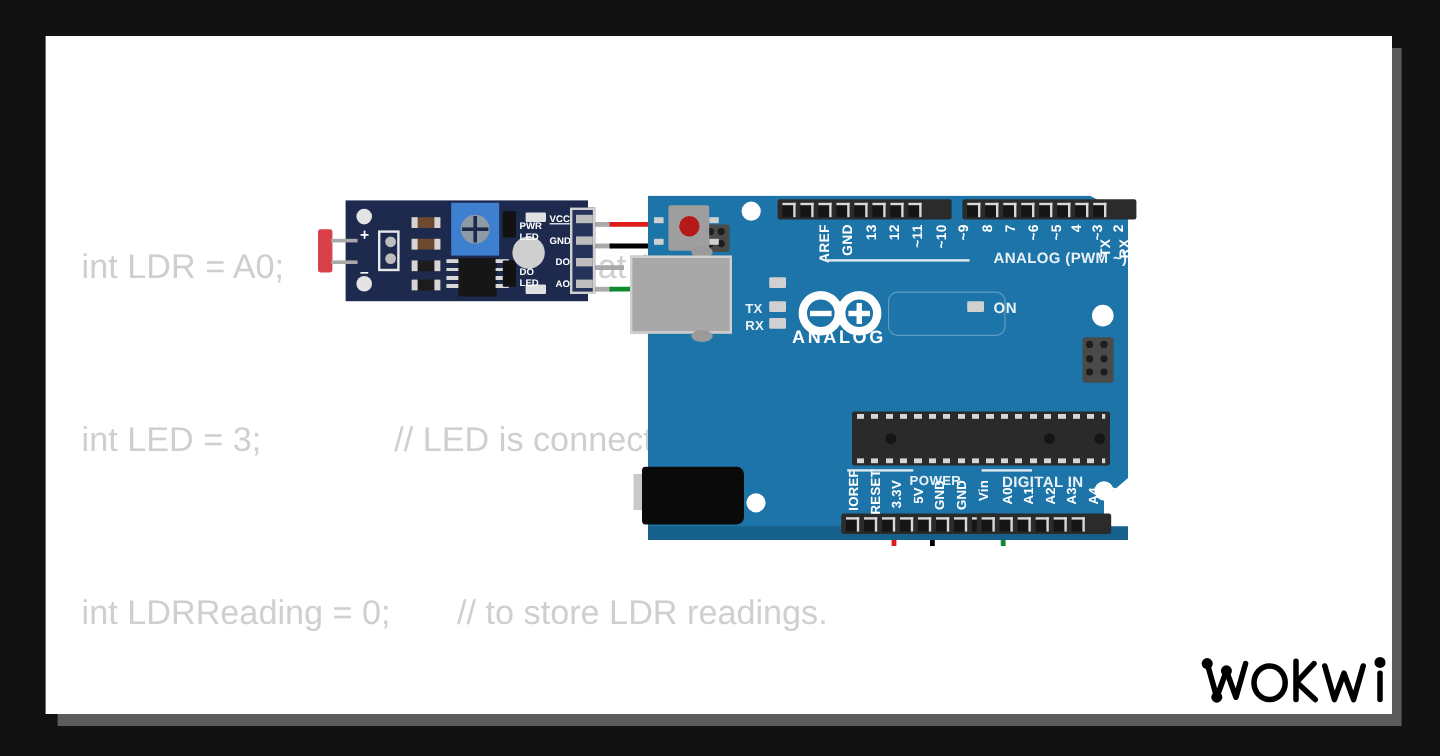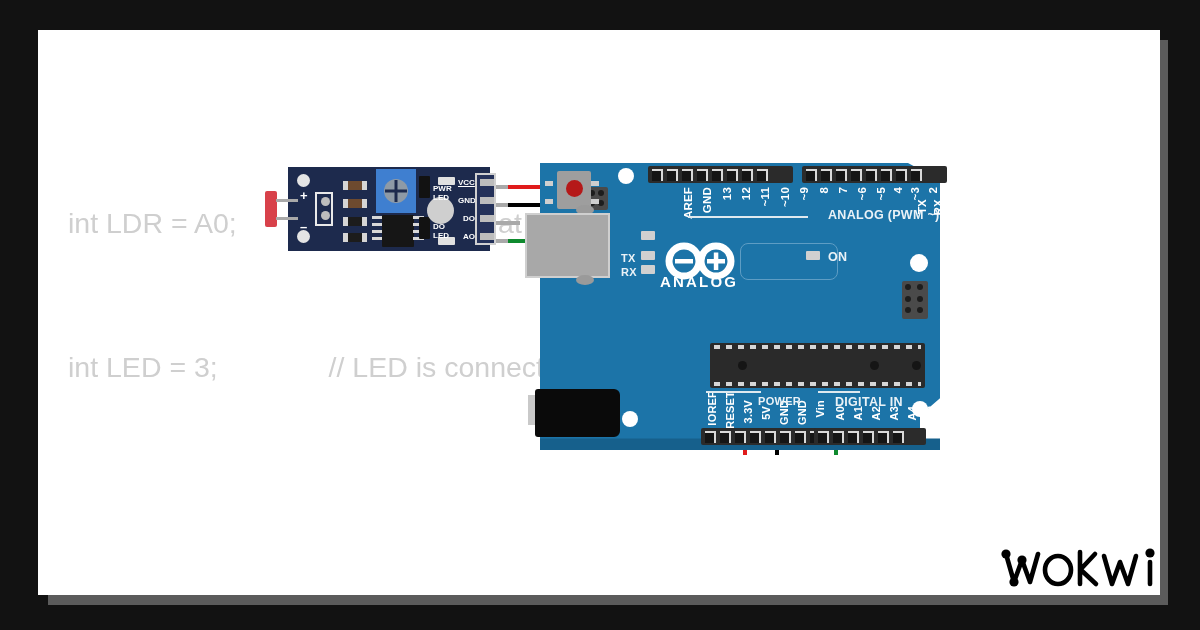--- a/index.html
+++ b/index.html
@@ -283,20 +283,21 @@
 <body>
 
 <div id="stage">
 
   <div class="card-shadow"></div>
   <div class="card"></div>
 
   <div class="code">
     <span class="ln">int LDR = A0;             // LDR input at A0 pin.</span>
     <span class="ln">int LED = 3;              // LED is connected to PWM Pin 3.</span>
+    <span class="ln">int LDRReading = 0;       // to store LDR readings.</span>
     
     
     
     
     
     
     
   </div>
 
 

